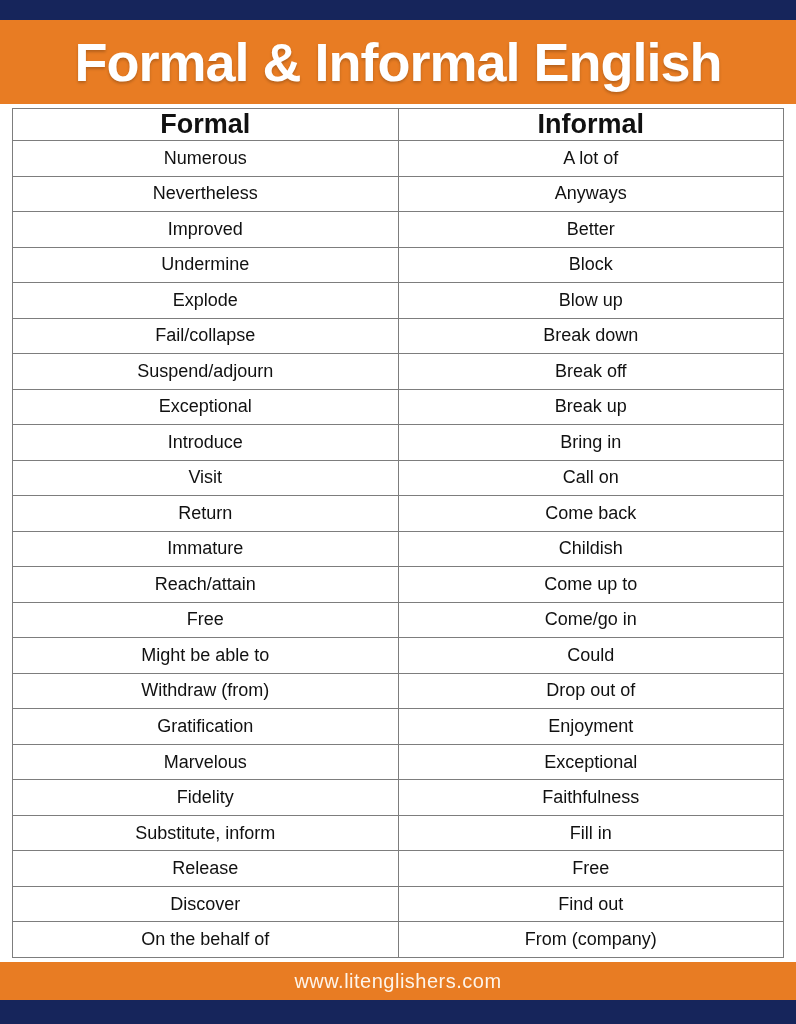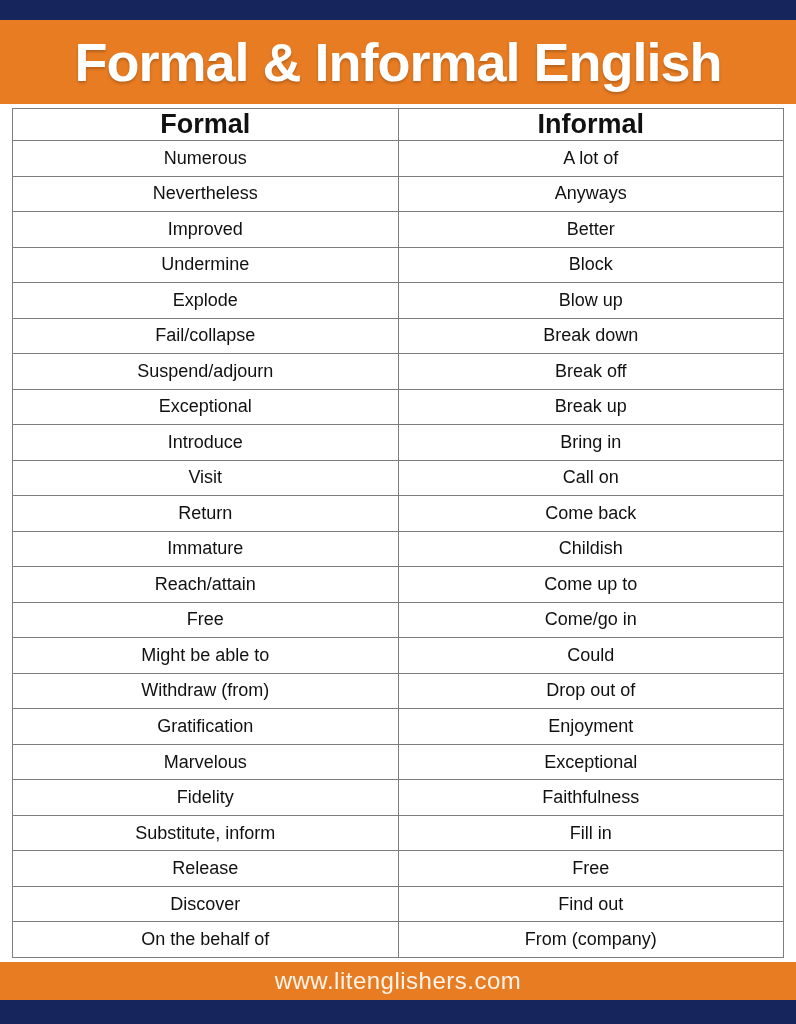--- a/index.html
+++ b/index.html
@@ -73,21 +73,21 @@
   .footer-band{
     height:38px;
     background:var(--orange);
     display:flex;
     align-items:center;
     justify-content:center;
     flex:0 0 auto;
   }
   .website-url{
     color:#fdf4ea;
-    font-size:24px;
+    font-size:20px;
     letter-spacing:0.5px;
     text-align:right;
   }
   .bar-bottom{
     height:24px;
     background:var(--navy);
     flex:0 0 auto;
   }
 </style>
 </head>

